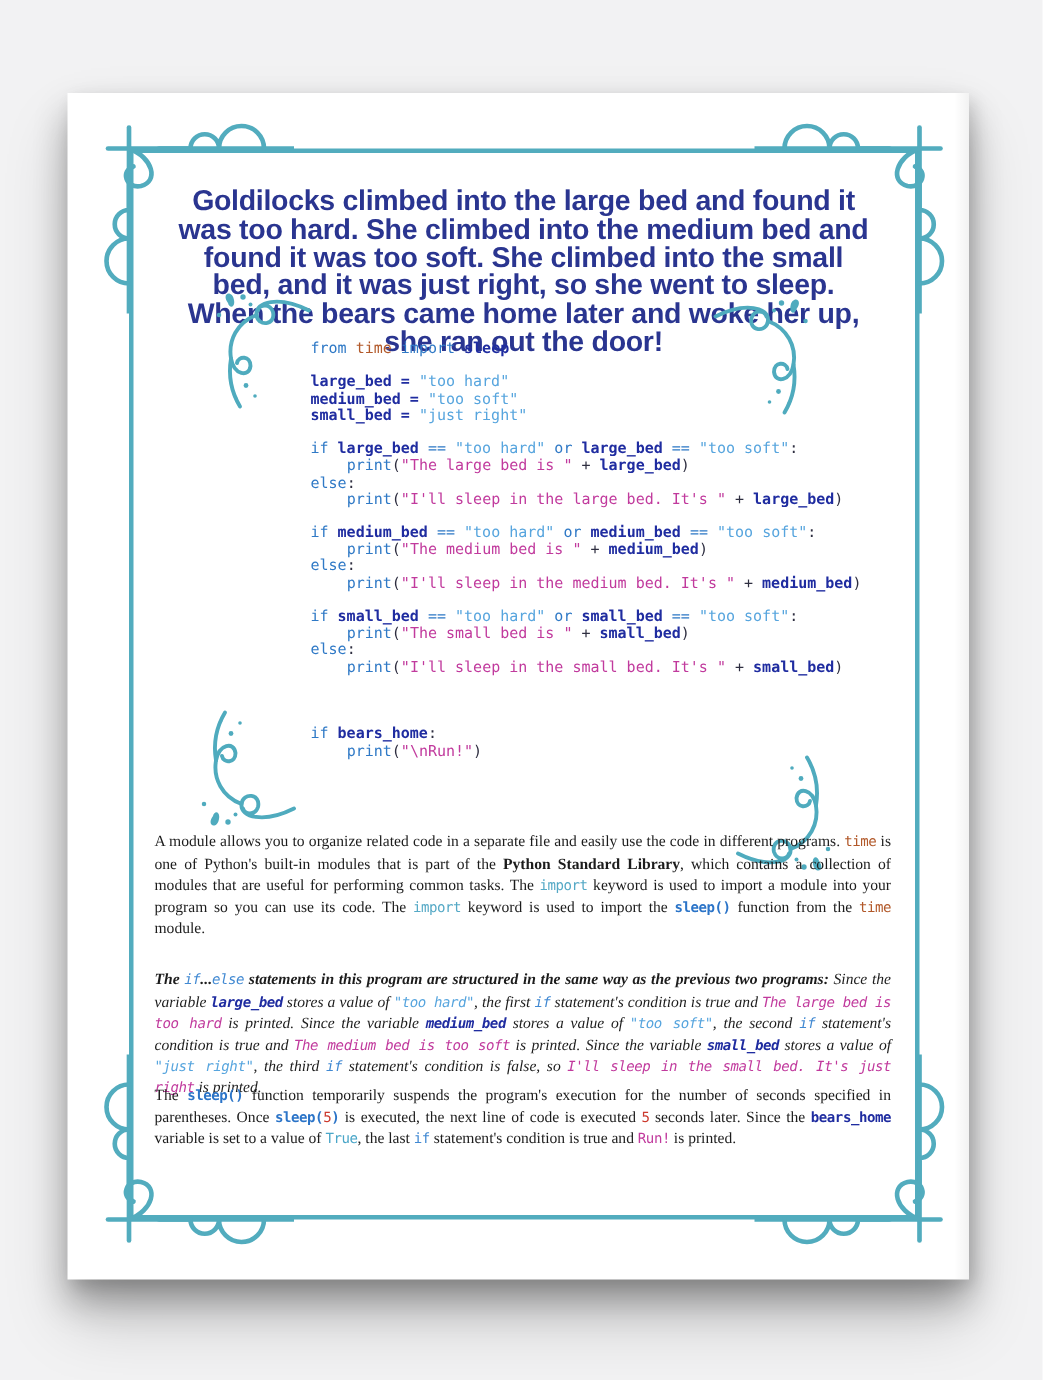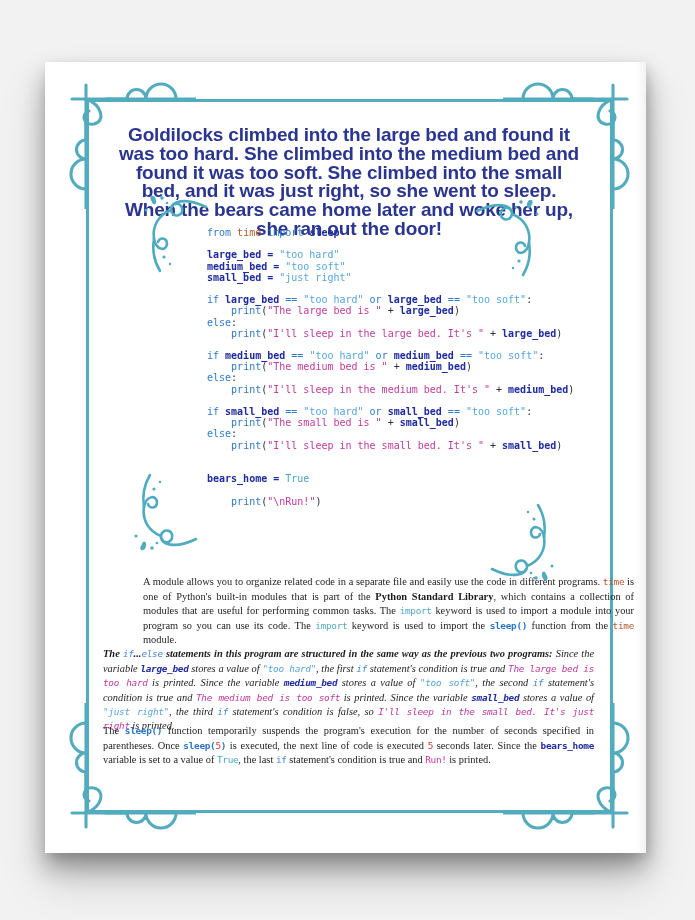--- a/index.html
+++ b/index.html
@@ -42,21 +42,21 @@
     color:#2a3590;text-align:center;
   }
   .code{
     position:absolute;left:162px;top:165px;
     font-family:"DejaVu Sans Mono", monospace;
     font-size:10px;color:#2e2e40;
   }
   .code-line{white-space:pre;height:11.2px;line-height:11.2px;}
   .body-copy{position:absolute;left:58px;width:491px;
     font-size:10.4px;line-height:14.4px;color:#1c1c1c;text-align:justify;}
-  #para1{top:503px;margin-left:40px;}
+  #para1{top:483px;}
   #para2{top:575px;font-style:italic;}
   #para3{top:652px;}
 
   
   .tk-kw{color:#2f79c6;}
   .tk-var{color:#1f2ca0;font-weight:bold;}
   .tk-str{color:#57a5de;}
   .tk-mag{color:#c13a9d;}
   .tk-orange{color:#b2592a;}
   .tk-red{color:#cc3a2e;}
@@ -162,22 +162,22 @@
       <div class="code-line"><span class="tk-plain">    </span><span class="tk-kw mono">print</span><span class="tk-plain">(</span><span class="tk-mag mono">"The medium bed is "</span><span class="tk-plain"> + </span><span class="tk-var mono">medium_bed</span><span class="tk-plain">)</span></div>
       <div class="code-line"><span class="tk-kw mono">else</span><span class="tk-plain">:</span></div>
       <div class="code-line"><span class="tk-plain">    </span><span class="tk-kw mono">print</span><span class="tk-plain">(</span><span class="tk-mag mono">"I'll sleep in the medium bed. It's "</span><span class="tk-plain"> + </span><span class="tk-var mono">medium_bed</span><span class="tk-plain">)</span></div>
       <div class="code-line"><span class="tk-plain"></span></div>
       <div class="code-line"><span class="tk-kw mono">if </span><span class="tk-var mono">small_bed</span><span class="tk-kw mono"> == </span><span class="tk-str mono">"too hard"</span><span class="tk-kw mono"> or </span><span class="tk-var mono">small_bed</span><span class="tk-kw mono"> == </span><span class="tk-str mono">"too soft"</span><span class="tk-plain">:</span></div>
       <div class="code-line"><span class="tk-plain">    </span><span class="tk-kw mono">print</span><span class="tk-plain">(</span><span class="tk-mag mono">"The small bed is "</span><span class="tk-plain"> + </span><span class="tk-var mono">small_bed</span><span class="tk-plain">)</span></div>
       <div class="code-line"><span class="tk-kw mono">else</span><span class="tk-plain">:</span></div>
       <div class="code-line"><span class="tk-plain">    </span><span class="tk-kw mono">print</span><span class="tk-plain">(</span><span class="tk-mag mono">"I'll sleep in the small bed. It's "</span><span class="tk-plain"> + </span><span class="tk-var mono">small_bed</span><span class="tk-plain">)</span></div>
       <div class="code-line"><span class="tk-plain"></span></div>
       <div class="code-line"><span class="tk-plain"></span></div>
-      <div class="code-line"><span class="tk-var mono">bears_home</span><span class="tk-var mono"> = </span><span class="tk-teal mono">True</span></div>
       <div class="code-line"><span class="tk-plain"></span></div>
+      <div class="code-line"><span class="tk-kw mono">if </span><span class="tk-var mono">bears_home</span><span class="tk-plain">:</span></div>
       <div class="code-line"><span class="tk-plain">    </span><span class="tk-kw mono">print</span><span class="tk-plain">(</span><span class="tk-mag mono">"\nRun!"</span><span class="tk-plain">)</span></div>
     </div>
 
   <p class="body-copy" id="para1"><span class="tk-plain">A module allows you to organize related code in a separate file and easily use the code in different programs. </span><span class="tk-orange mono">time</span><span class="tk-plain"> is one of Python's built-in modules that is part of the </span><span class="tk-boldtext">Python Standard Library</span><span class="tk-plain">, which contains a collection of modules that are useful for performing common tasks.  The </span><span class="tk-tealkw mono">import</span><span class="tk-plain"> keyword is used to import a module into your program so you can use its code.  The </span><span class="tk-tealkw mono">import</span><span class="tk-plain"> keyword is used to import the </span><span class="tk-fn2 mono">sleep()</span><span class="tk-plain"> function from the </span><span class="tk-orange mono">time</span><span class="tk-plain"> module.</span></p>
   <p class="body-copy" id="para2"><span class="tk-boldtext">The </span><span class="tk-kwi mono">if</span><span class="tk-boldtext">...</span><span class="tk-kwi mono">else</span><span class="tk-boldtext"> statements in this program are structured in the same way as the previous two programs:</span><span class="tk-plain"> Since the variable </span><span class="tk-var mono">large_bed</span><span class="tk-plain"> stores a value of </span><span class="tk-str mono">"too hard"</span><span class="tk-plain">, the first </span><span class="tk-kwi mono">if</span><span class="tk-plain"> statement's condition is true and </span><span class="tk-mag mono">The large bed is too hard</span><span class="tk-plain"> is printed. Since the variable </span><span class="tk-var mono">medium_bed</span><span class="tk-plain"> stores a value of </span><span class="tk-str mono">"too soft"</span><span class="tk-plain">, the second </span><span class="tk-kwi mono">if</span><span class="tk-plain"> statement's condition is true and </span><span class="tk-mag mono">The medium bed is too soft</span><span class="tk-plain"> is printed. Since the variable </span><span class="tk-var mono">small_bed</span><span class="tk-plain"> stores a value of </span><span class="tk-str mono">"just right"</span><span class="tk-plain">, the third </span><span class="tk-kwi mono">if</span><span class="tk-plain"> statement's condition is false, so </span><span class="tk-mag mono">I'll sleep in the small bed. It's just right</span><span class="tk-plain"> is printed.</span></p>
   <p class="body-copy" id="para3"><span class="tk-plain">The </span><span class="tk-fn2 mono">sleep()</span><span class="tk-plain"> function temporarily suspends the program's execution for the number of seconds specified in parentheses. Once </span><span class="tk-fn2 mono">sleep(</span><span class="tk-red mono">5</span><span class="tk-fn2 mono">)</span><span class="tk-plain"> is executed, the next line of code is executed </span><span class="tk-red mono">5</span><span class="tk-plain"> seconds later.  Since the </span><span class="tk-var mono">bears_home</span><span class="tk-plain"> variable is set to a value of </span><span class="tk-teal mono">True</span><span class="tk-plain">, the last </span><span class="tk-kwi mono">if</span><span class="tk-plain"> statement's condition is true and </span><span class="tk-mag mono">Run!</span><span class="tk-plain"> is printed.</span></p>
 
 </div>
 
 </body></html>

